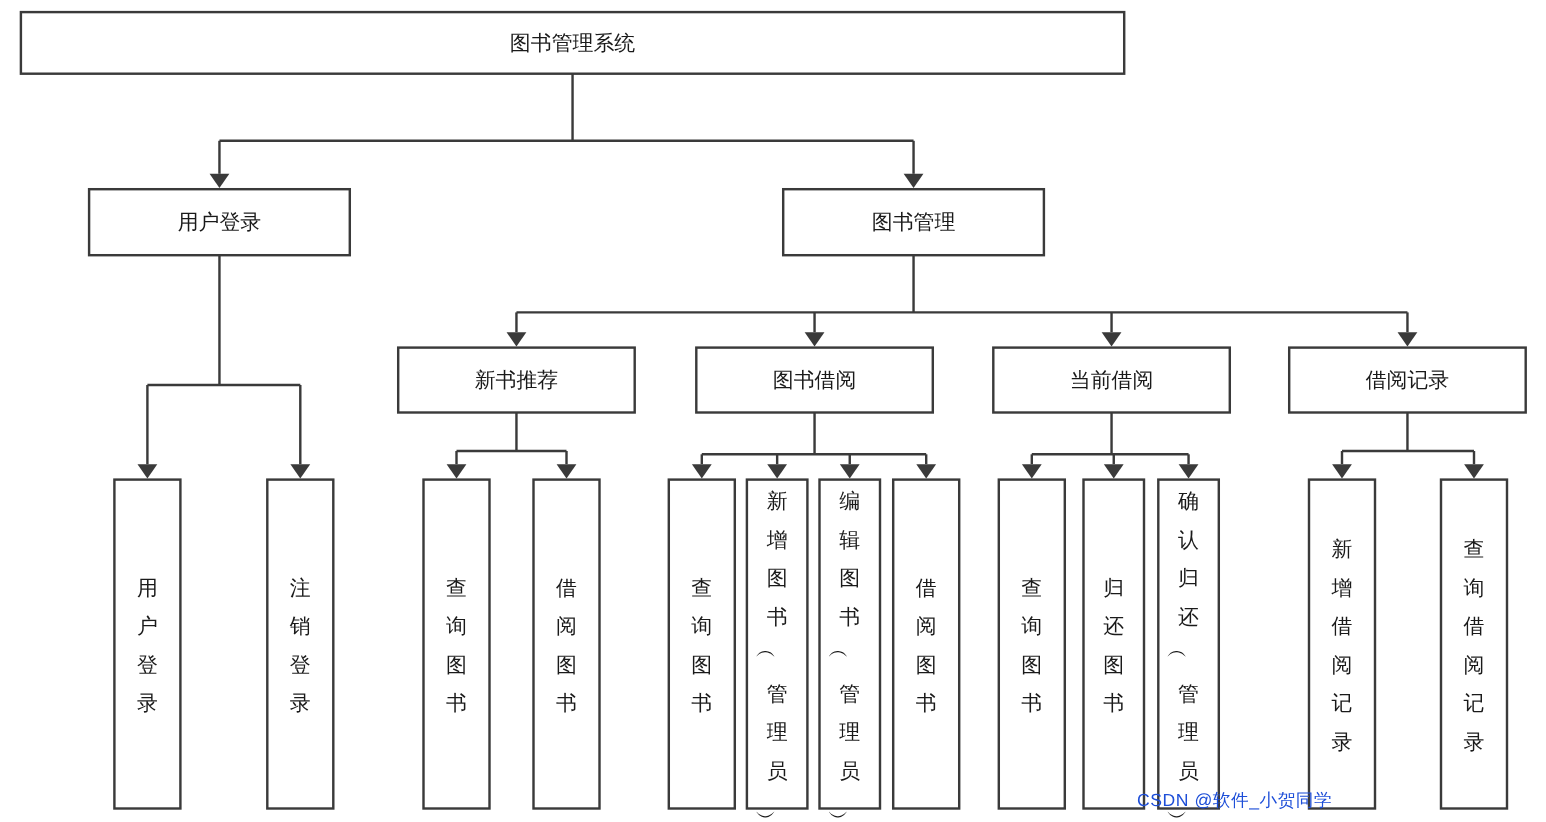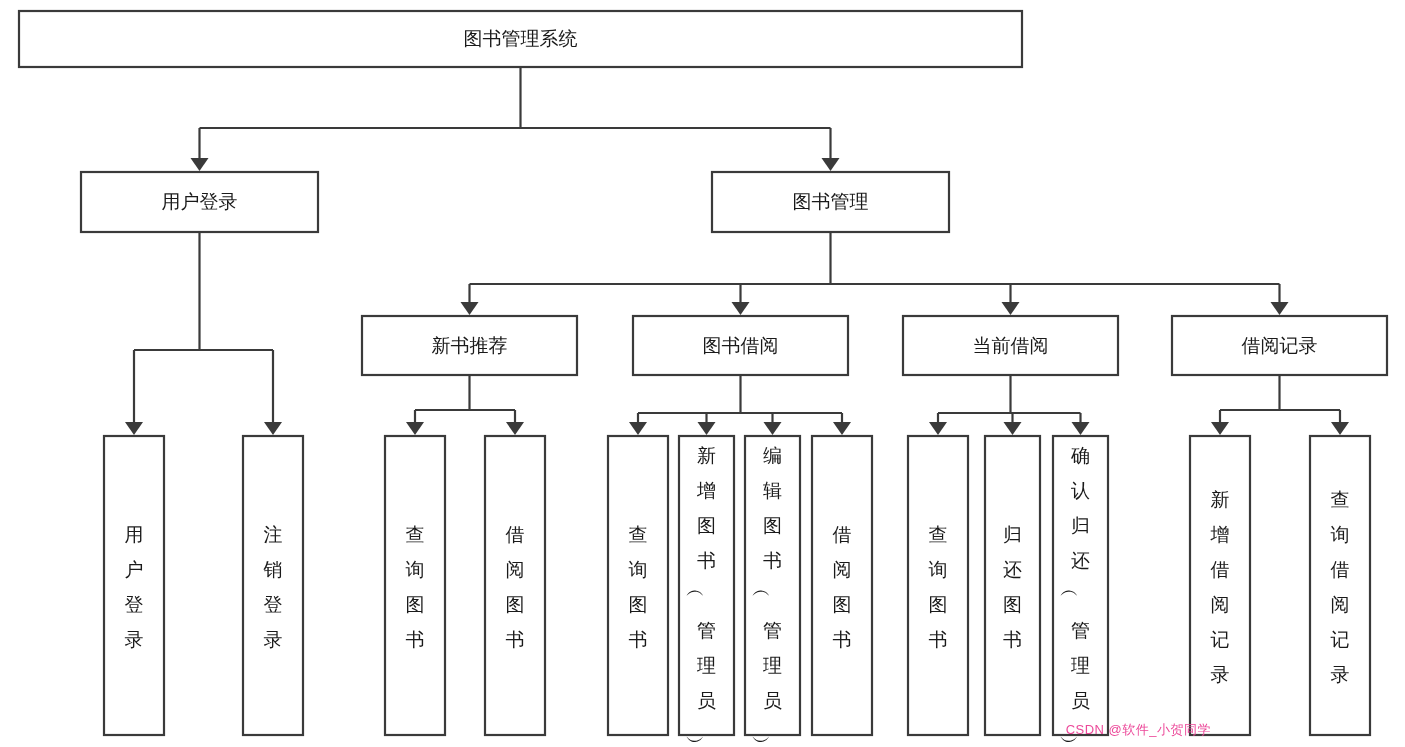--- a/index.html
+++ b/index.html
@@ -53,22 +53,22 @@
     font-family: "Liberation Sans", "DejaVu Sans", sans-serif;
     font-size: 19px;
     fill: #1a1a1a;
     text-anchor: middle;
   }
   .watermark {
     position: absolute;
     right: 14px;
     bottom: 8px;
     font-family: "Liberation Sans", "DejaVu Sans", sans-serif;
-    font-size: 13px;
-    color: #ec4899;
+    font-size: 16px;
+    color: #1d4ed8;
     white-space: nowrap;
     letter-spacing: 0.5px;
     pointer-events: none;
   }
 </style>
 </head>
 <body>
 
 <div id="diagram-root">
   <svg class="diagram-canvas" viewBox="0 0 1405 747">

